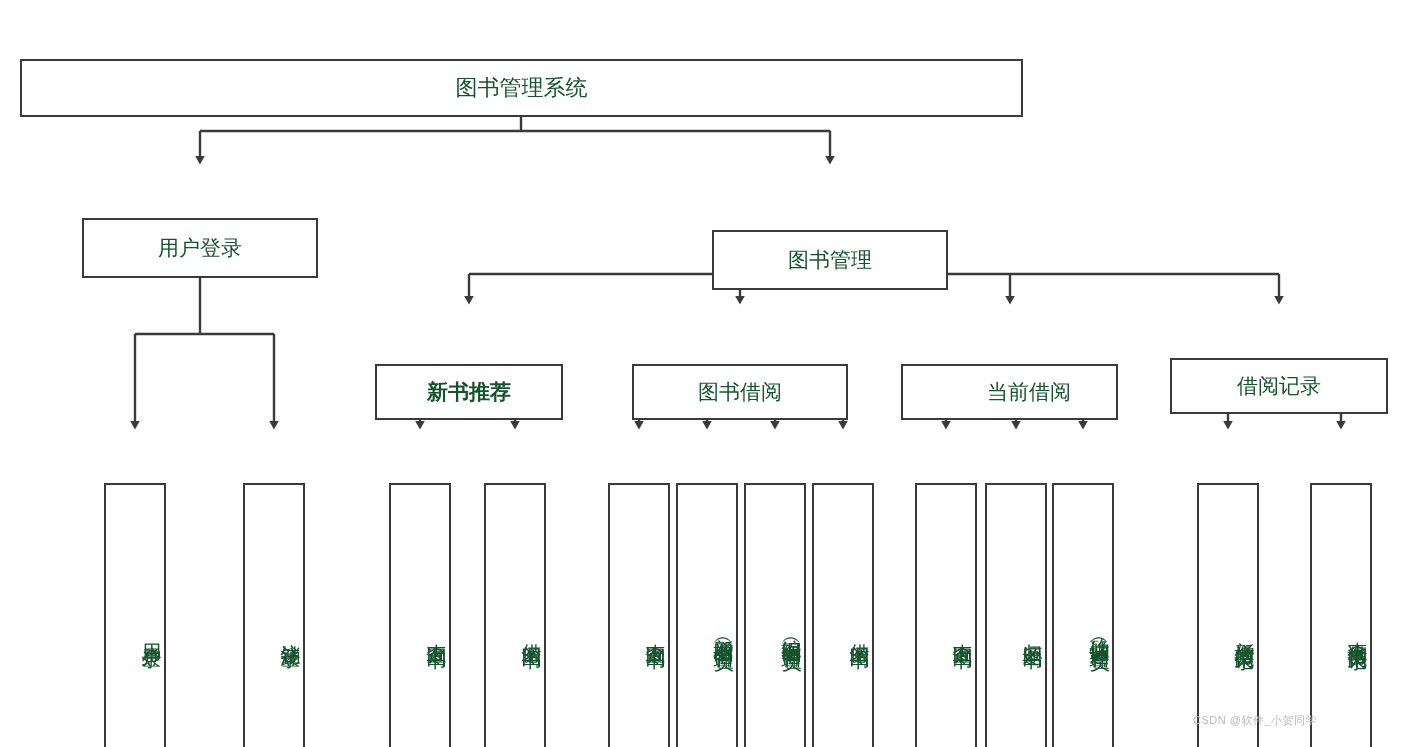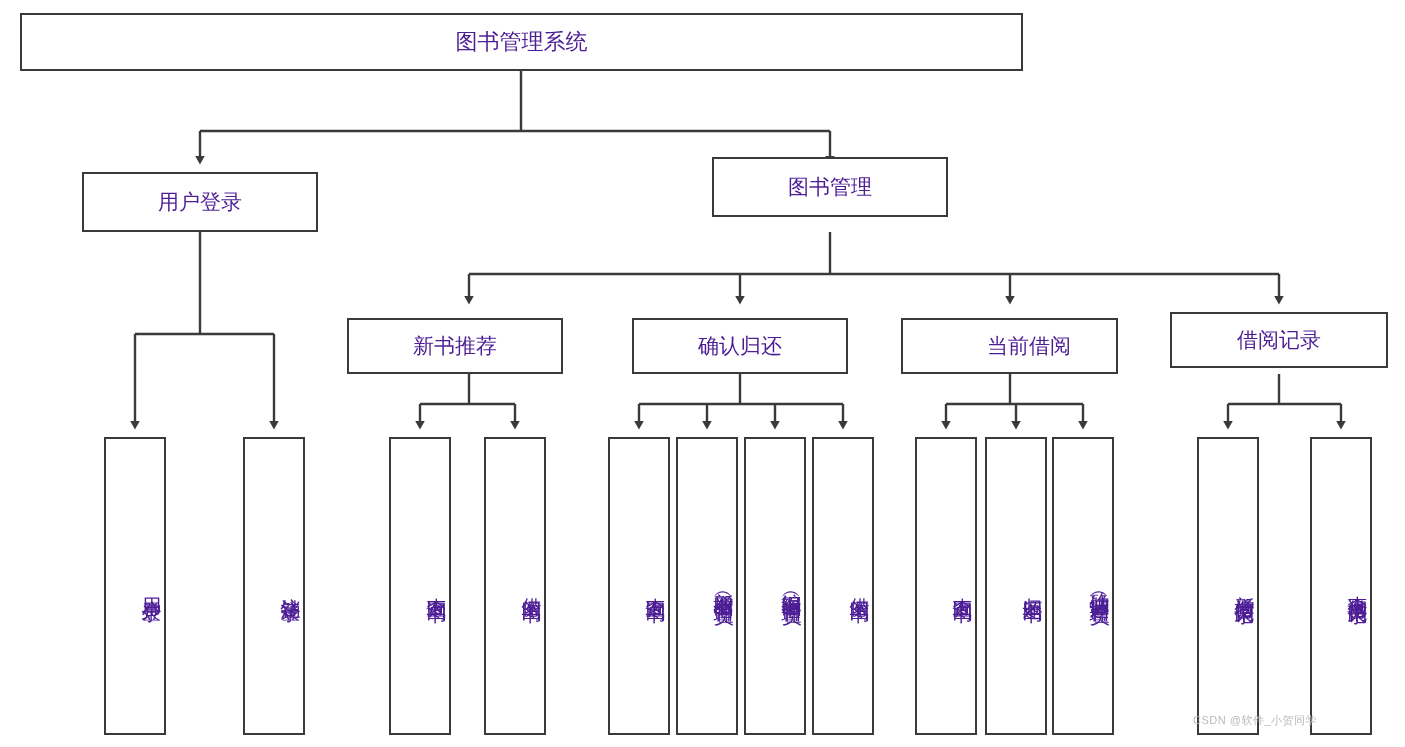--- a/index.html
+++ b/index.html
@@ -7,22 +7,23 @@
   #canvas{position:relative;width:1405px;height:747px;background:#ffffff;overflow:hidden;}
   svg#wires{position:absolute;left:0;top:0;width:1405px;height:747px;}
   .node{
     position:absolute;
     box-sizing:border-box;
     background:#ffffff;
     border:2.2px solid #3a3a3a;
     display:flex;
     align-items:center;
     justify-content:center;
-    color:#4c1d95;
+    color:#14532d;
     line-height:1.25;
+    margin-top:46px;
   }
   .node.horiz{font-size:21px;}
   .node.root{font-size:22px;}
   .node.vert{
     font-size:20px;
     writing-mode:vertical-rl;
     text-orientation:upright;
     letter-spacing:2px;
     padding:10px 0;
     align-items:flex-start;
@@ -97,29 +98,29 @@
     </g>
   </svg>
 
   <div class="node root" style="left:20px;top:13px;width:1003px;height:58px;">
     <span>图书管理系统</span>
   </div>
 
   <div class="node horiz" style="left:82px;top:172px;width:236px;height:60px;">
     <span>用户登录</span>
   </div>
-  <div class="node horiz" style="left:712px;top:157px;width:236px;height:60px;">
+  <div class="node horiz" style="left:712px;top:184px;width:236px;height:60px;">
     <span>图书管理</span>
   </div>
 
-  <div class="node horiz" style="left:347px;top:318px;width:216px;height:56px;">
+  <div class="node horiz" style="left:375px;top:318px;width:188px;height:56px;font-weight:bold;">
     <span>新书推荐</span>
   </div>
   <div class="node horiz" style="left:632px;top:318px;width:216px;height:56px;">
-    <span>确认归还</span>
+    <span>图书借阅</span>
   </div>
   <div class="node horiz" style="left:901px;top:318px;width:217px;height:56px;padding-left:39px;">
     <span>当前借阅</span>
   </div>
   <div class="node horiz" style="left:1170px;top:312px;width:218px;height:56px;">
     <span>借阅记录</span>
   </div>
 
   <div class="node vert" style="left:104px;top:437px;width:62px;height:298px;">
     <span>用户登录</span>

